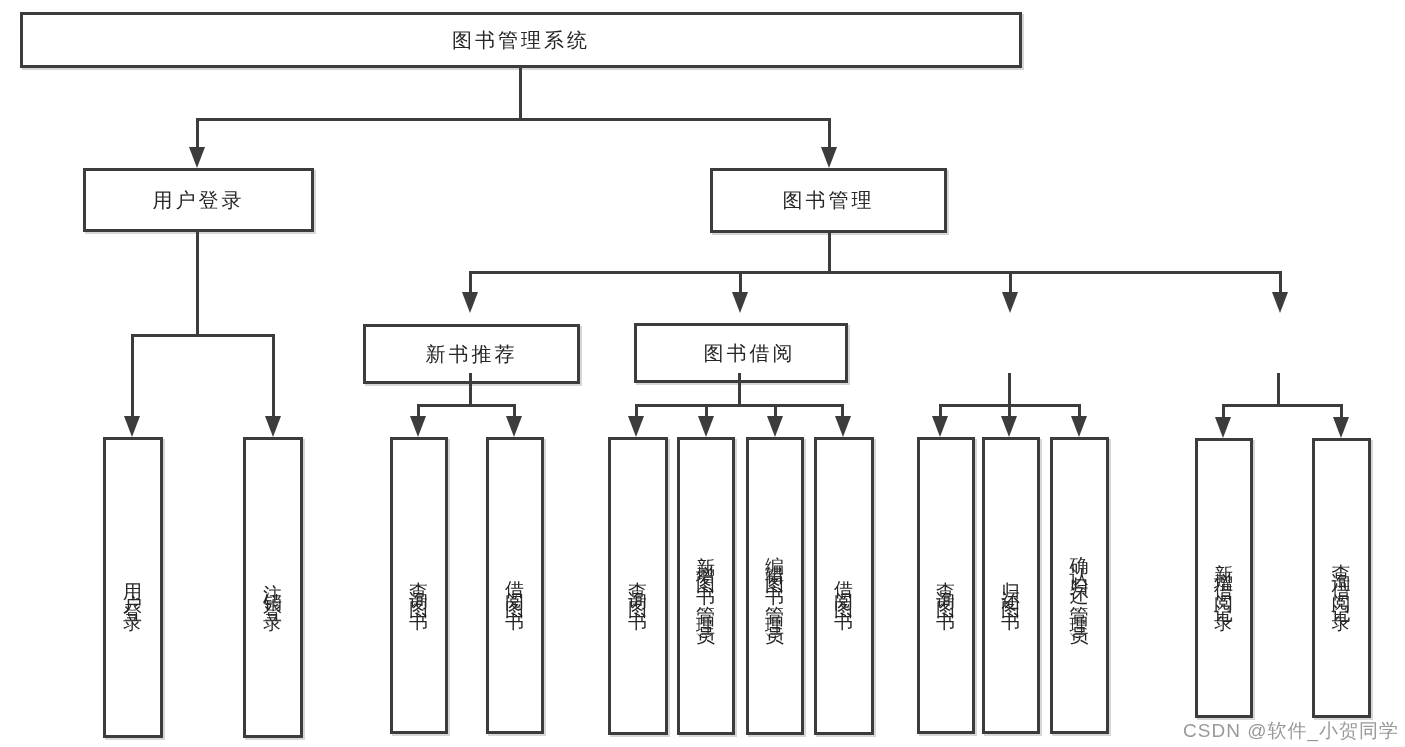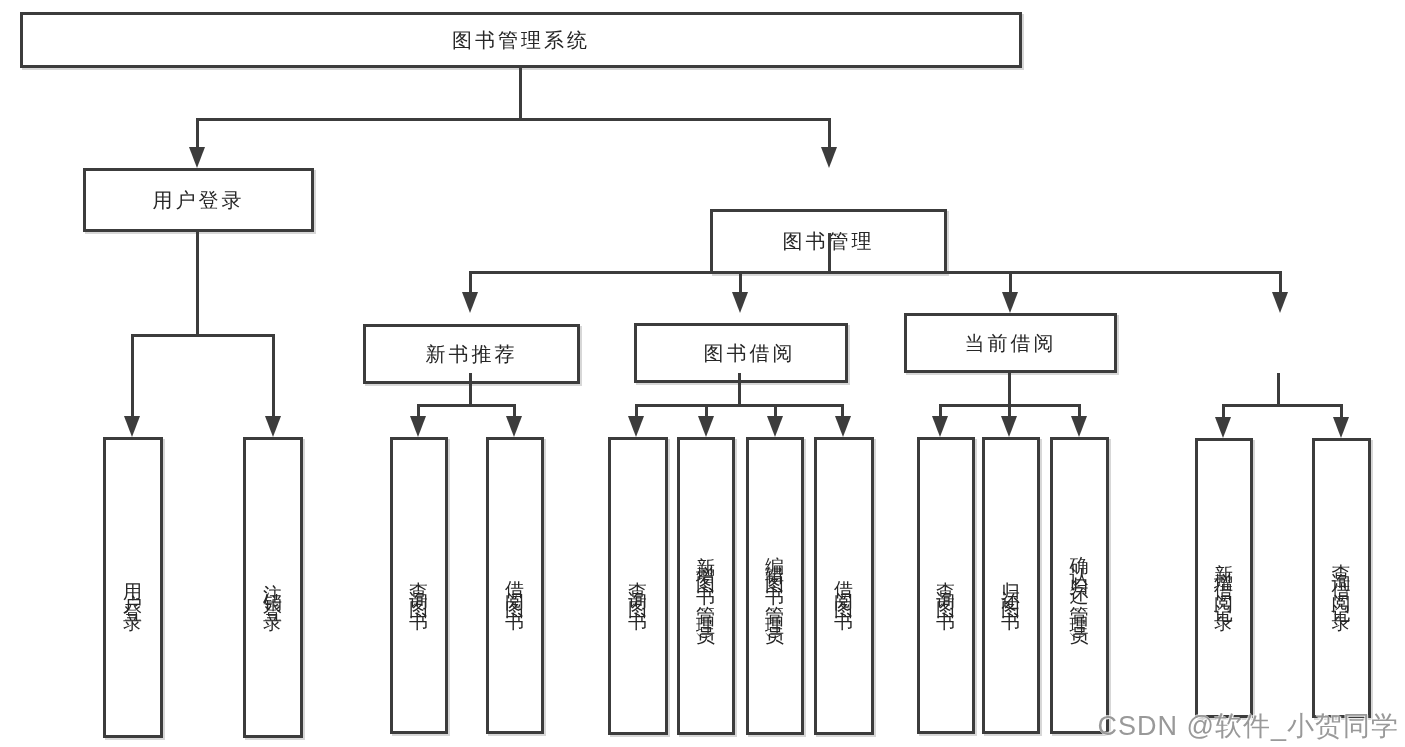--- a/index.html
+++ b/index.html
@@ -35,41 +35,41 @@
   .vl{position:absolute;width:3px;background:var(--line);}
   .hl{position:absolute;height:3px;background:var(--line);}
   .ah{
     position:absolute;width:0;height:0;
     border-left:8px solid transparent;
     border-right:8px solid transparent;
     border-top:21px solid var(--line);
   }
   .watermark{
     position:absolute;right:6px;bottom:3px;
-    font-size:27px;letter-spacing:1px;
+    font-size:19px;letter-spacing:1px;
     color:var(--wm);
     text-shadow:1px 1px 0 rgba(255,255,255,.9), -1px -1px 0 rgba(255,255,255,.7);
   }
 </style>
 </head>
 <body>
 
 <div id="stage">
 
   <div class="box" style="left:20px;top:12px;width:1002px;height:56px;">图书管理系统</div>
 
   <div class="vl" style="left:519px;top:68px;height:51px;"></div>
   <div class="hl" style="left:196px;top:118px;width:635px;"></div>
   <div class="vl" style="left:196px;top:118px;height:34px;"></div>
   <div class="vl" style="left:828px;top:118px;height:34px;"></div>
   <div class="ah" style="left:189px;top:147px;"></div>
   <div class="ah" style="left:821px;top:147px;"></div>
 
   <div class="box" style="left:83px;top:168px;width:231px;height:64px;">用户登录</div>
-  <div class="box" style="left:710px;top:168px;width:237px;height:65px;margin-top:41px;">图书管理</div>
+  <div class="box" style="left:710px;top:168px;width:237px;height:65px;">图书管理</div>
 
   <div class="vl" style="left:196px;top:232px;height:104px;"></div>
   <div class="hl" style="left:131px;top:334px;width:143px;"></div>
   <div class="vl" style="left:131px;top:334px;height:86px;"></div>
   <div class="vl" style="left:272px;top:334px;height:86px;"></div>
   <div class="ah" style="left:124px;top:416px;"></div>
   <div class="ah" style="left:265px;top:416px;"></div>
 
   <div class="box vbox" style="left:103px;top:437px;width:60px;height:301px;">
     <span class="vtxt">用户登录</span>
@@ -84,21 +84,20 @@
   <div class="vl" style="left:739px;top:271px;height:24px;"></div>
   <div class="vl" style="left:1009px;top:271px;height:24px;"></div>
   <div class="vl" style="left:1279px;top:271px;height:24px;"></div>
   <div class="ah" style="left:462px;top:292px;"></div>
   <div class="ah" style="left:732px;top:292px;"></div>
   <div class="ah" style="left:1002px;top:292px;"></div>
   <div class="ah" style="left:1272px;top:292px;"></div>
 
   <div class="box" style="left:363px;top:324px;width:217px;height:60px;">新书推荐</div>
   <div class="box" style="left:634px;top:323px;width:214px;height:60px;padding-left:17px;">图书借阅</div>
-  <div class="box" style="left:904px;top:313px;width:213px;height:60px;">当前借阅</div>
 
   <div class="vl" style="left:469px;top:373px;height:33px;"></div>
   <div class="hl" style="left:417px;top:404px;width:99px;"></div>
   <div class="vl" style="left:417px;top:404px;height:15px;"></div>
   <div class="vl" style="left:513px;top:404px;height:15px;"></div>
   <div class="ah" style="left:410px;top:416px;"></div>
   <div class="ah" style="left:506px;top:416px;"></div>
 
   <div class="box vbox" style="left:390px;top:437px;width:58px;height:297px;">
     <span class="vtxt">查询图书</span>

